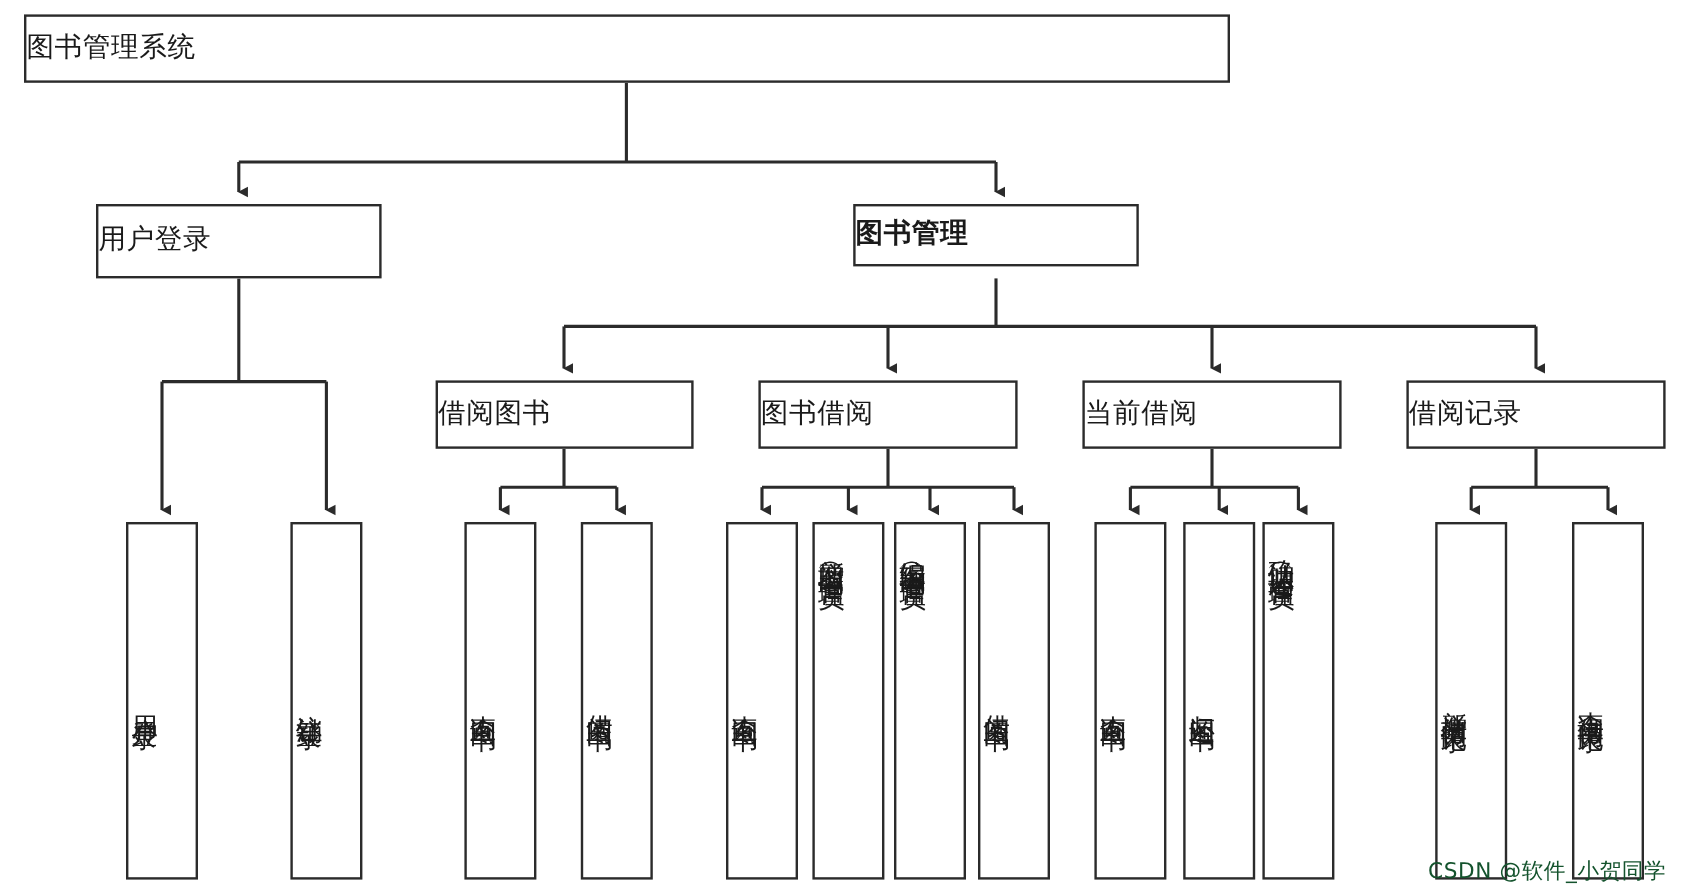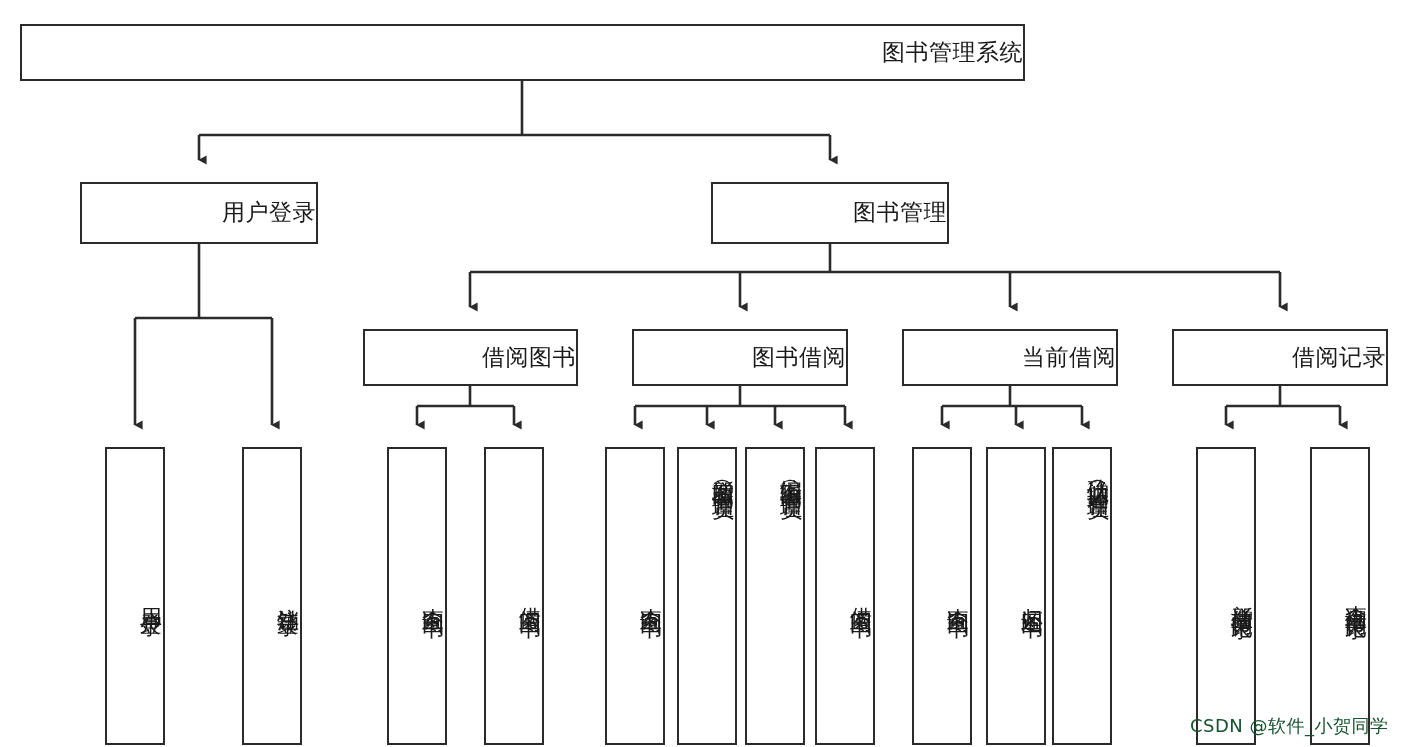--- a/index.html
+++ b/index.html
@@ -25,23 +25,22 @@
     height: 747px;
     pointer-events: none;
   }
   .node {
     position: absolute;
     box-sizing: border-box;
     border: 2.5px solid #2b2b2b;
     background: #ffffff;
     display: flex;
     align-items: center;
-    justify-content: flex-end;
+    justify-content: flex-start;
     color: #1a1a1a;
-    margin-top: 12px;
   }
   .node .label {
     display: block;
     line-height: 1.12;
     letter-spacing: 0.5px;
     white-space: nowrap;
   }
   .node.horiz .label {
     font-size: 23px;
   }
@@ -126,37 +125,37 @@
   </svg>
 
   <div class="node horiz" style="left:20px; top:12px; width:1005px; height:57px;">
     <span class="label">图书管理系统</span>
   </div>
 
   <div class="node horiz" style="left:80px; top:170px; width:238px; height:62px;">
     <span class="label">用户登录</span>
   </div>
 
-  <div class="node horiz" style="left:711px; top:170px; width:238px; height:62px;">
+  <div class="node horiz" style="left:711px; top:170px; width:238px; height:52px;font-weight:bold;">
     <span class="label">图书管理</span>
   </div>
 
   <div class="node horiz" style="left:363px; top:317px; width:215px; height:57px;">
     <span class="label">借阅图书</span>
   </div>
 
   <div class="node horiz" style="left:902px; top:317px; width:216px; height:57px;">
     <span class="label">当前借阅</span>
   </div>
 
   <div class="node horiz" style="left:632px; top:317px; width:216px; height:57px;">
     <span class="label">图书借阅</span>
   </div>
 
-  <div class="node horiz" style="left:1172px; top:317px; width:216px; height:57px;padding-left:44px;">
+  <div class="node horiz" style="left:1172px; top:317px; width:216px; height:57px;">
     <span class="label">借阅记录</span>
   </div>
 
   <div class="node vert centered" style="left:105px; top:435px; width:60px; height:298px;">
     <span class="label">用户登录</span>
   </div>
 
   <div class="node vert centered" style="left:242px; top:435px; width:60px; height:298px;">
     <span class="label">注销登录</span>
   </div>

